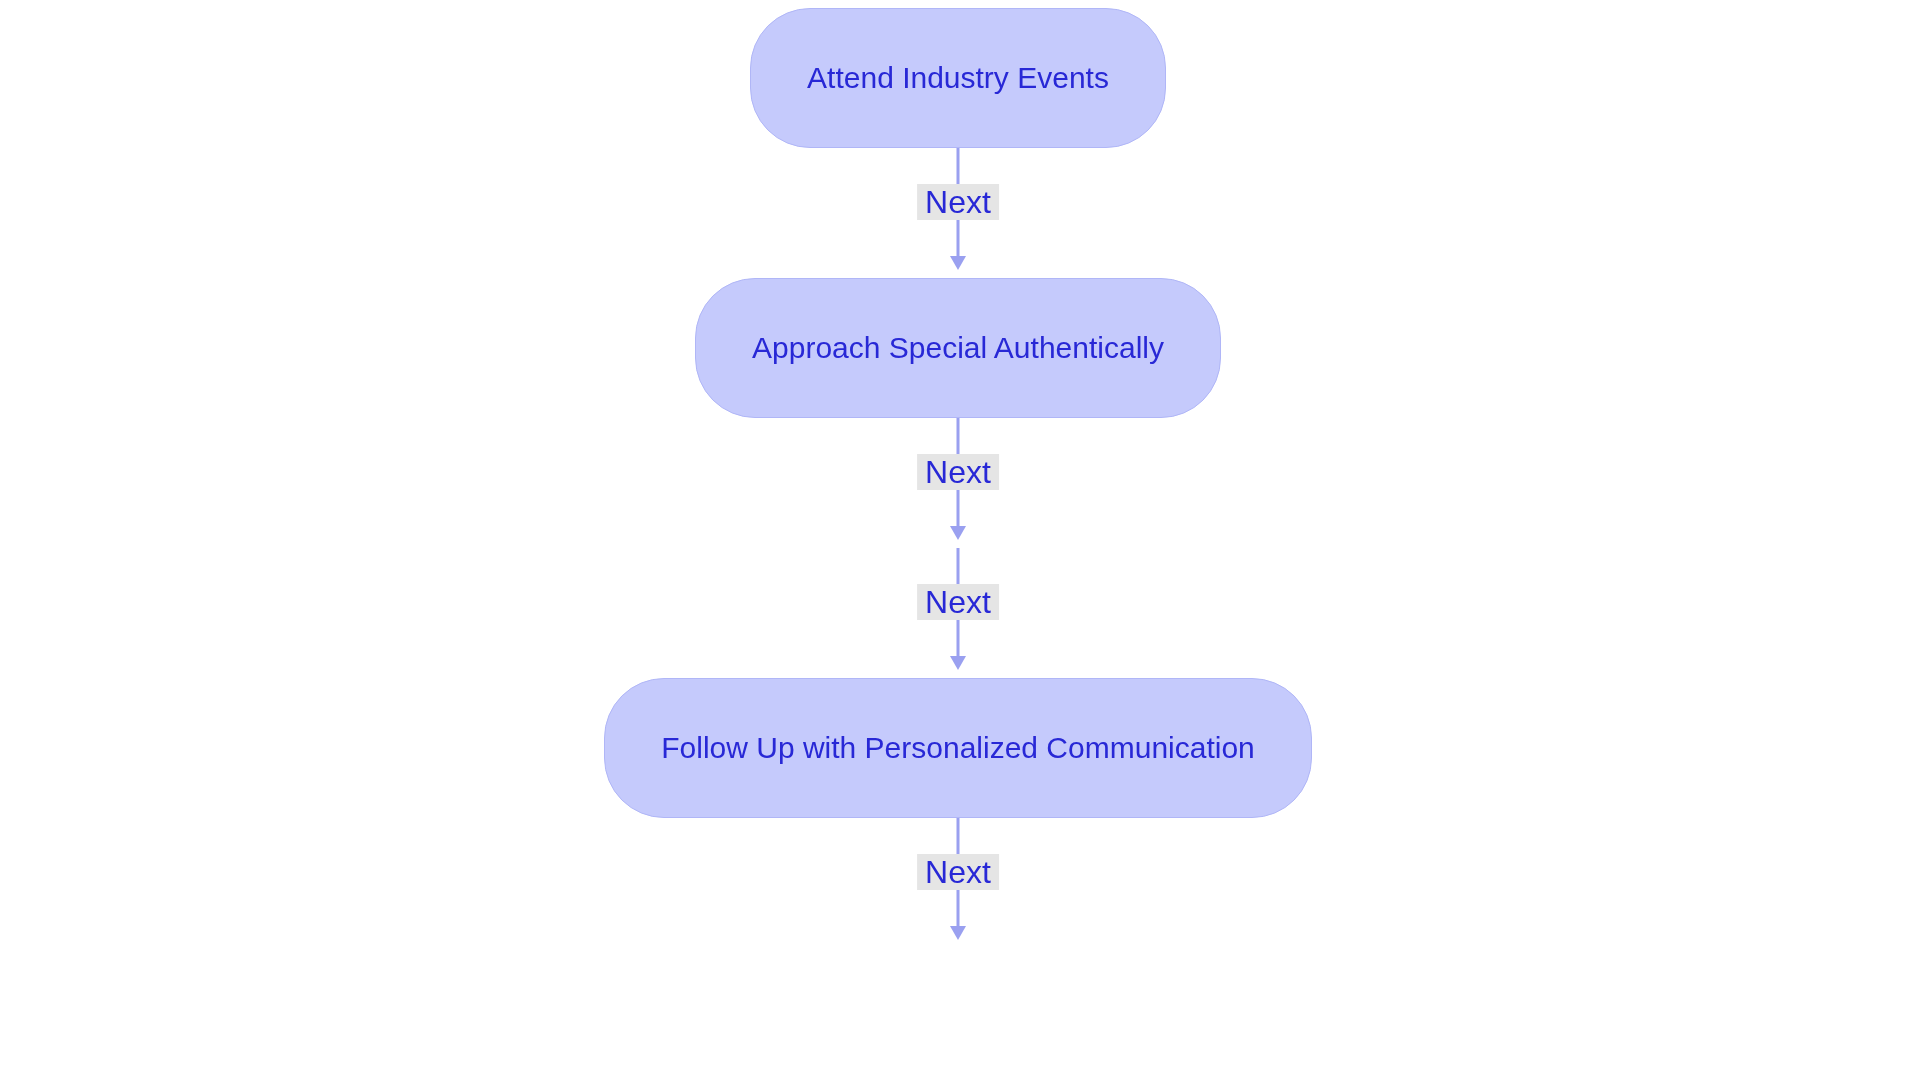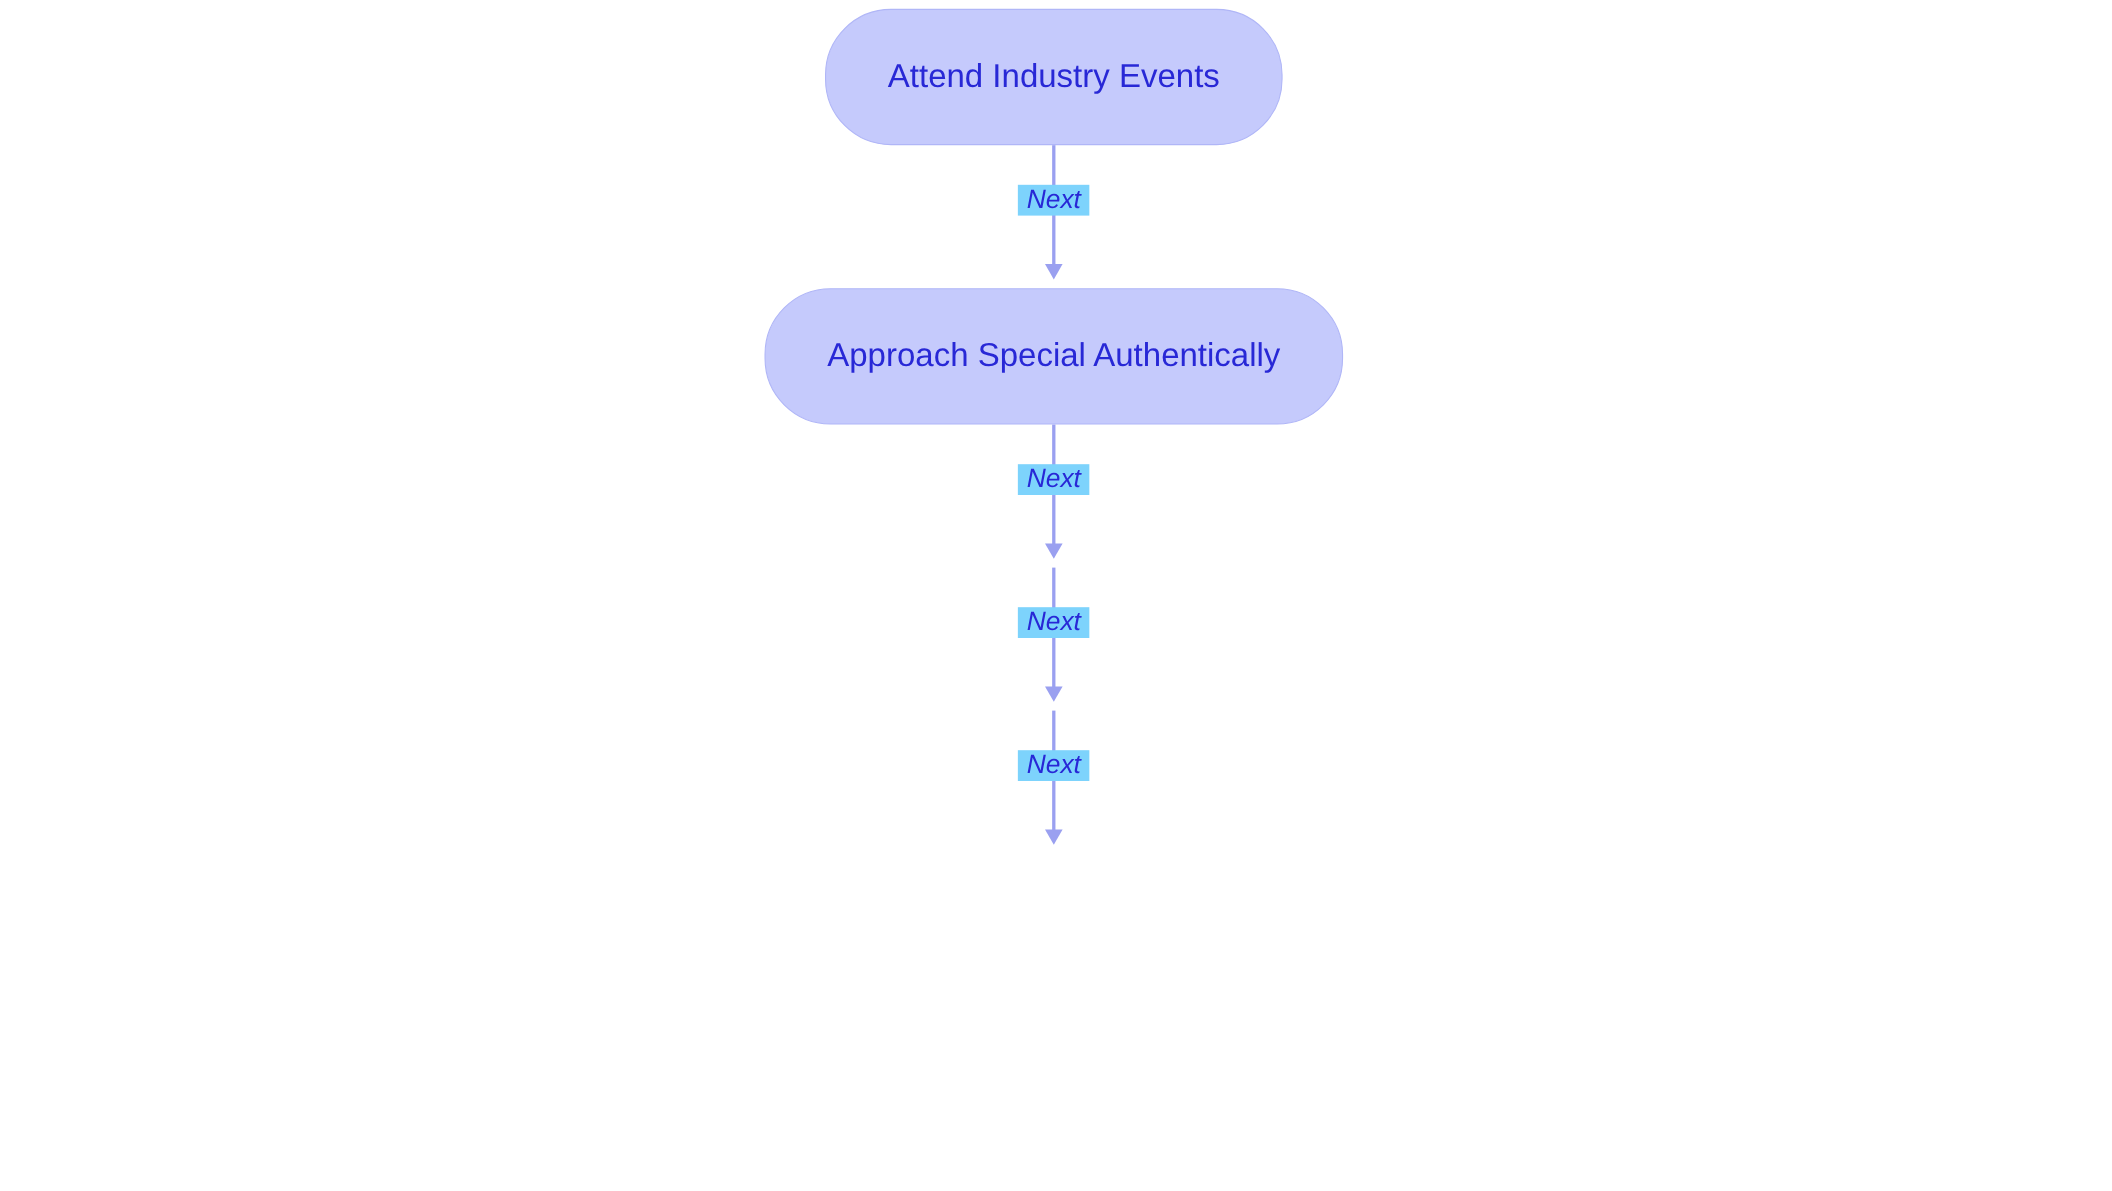--- a/index.html
+++ b/index.html
@@ -28,21 +28,21 @@
     background: #c5cafc;
     border: 1px solid #b0b6f7;
     border-radius: 60px;
     color: #2828d6;
     font-size: 30px;
     line-height: 1;
     display: flex;
     align-items: center;
     justify-content: center;
     box-sizing: border-box;
-    height: 124px;
+    height: 140px;
     padding: 0 56px;
     white-space: nowrap;
     position: relative;
     left: -2px;
   }
   .connector {
     display: flex;
     flex-direction: column;
     align-items: center;
     justify-content: flex-start;
@@ -70,26 +70,25 @@
     border-left: 8px solid transparent;
     border-right: 8px solid transparent;
     border-top: 14px solid #9aa0f0;
   }
   .connector .edge-label {
     position: absolute;
     top: 36px;
     left: 50%;
     transform: translateX(-50%);
     color: #2828d6;
-    font-size: 24px;
+    font-size: 32px;
     line-height: 1;
-    background: #7dd3fc;
+    background: #e5e5e5;
     padding: 2px 8px;
     white-space: nowrap;
-    font-style: italic;
   }
 </style>
 </head>
 <body>
 
 <div id="flowchart">
 
   <div class="node">
     <span>Attend Industry Events</span>
   </div>
@@ -110,20 +109,23 @@
     <div class="edge-label">Next</div>
   </div>
 
 
   <div class="connector">
     <div class="line"></div>
     <div class="arrowhead"></div>
     <div class="edge-label">Next</div>
   </div>
 
+  <div class="node">
+    <span>Follow Up with Personalized Communication</span>
+  </div>
 
   <div class="connector">
     <div class="line"></div>
     <div class="arrowhead"></div>
     <div class="edge-label">Next</div>
   </div>
 
 
 </div>
 

